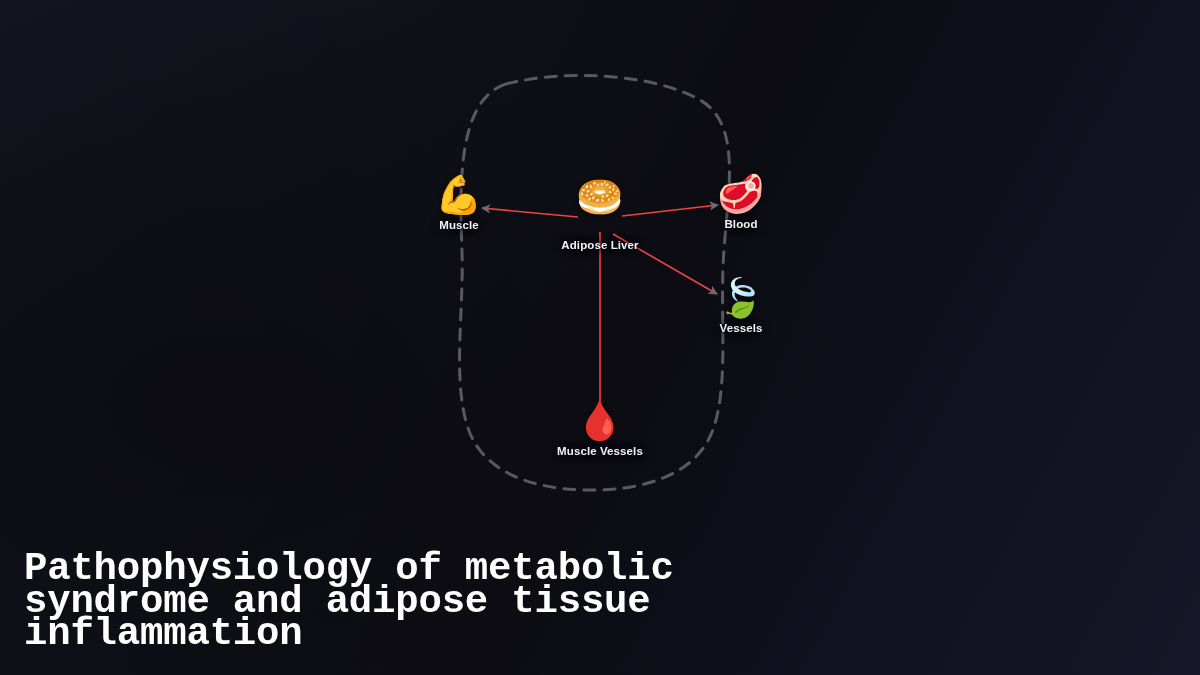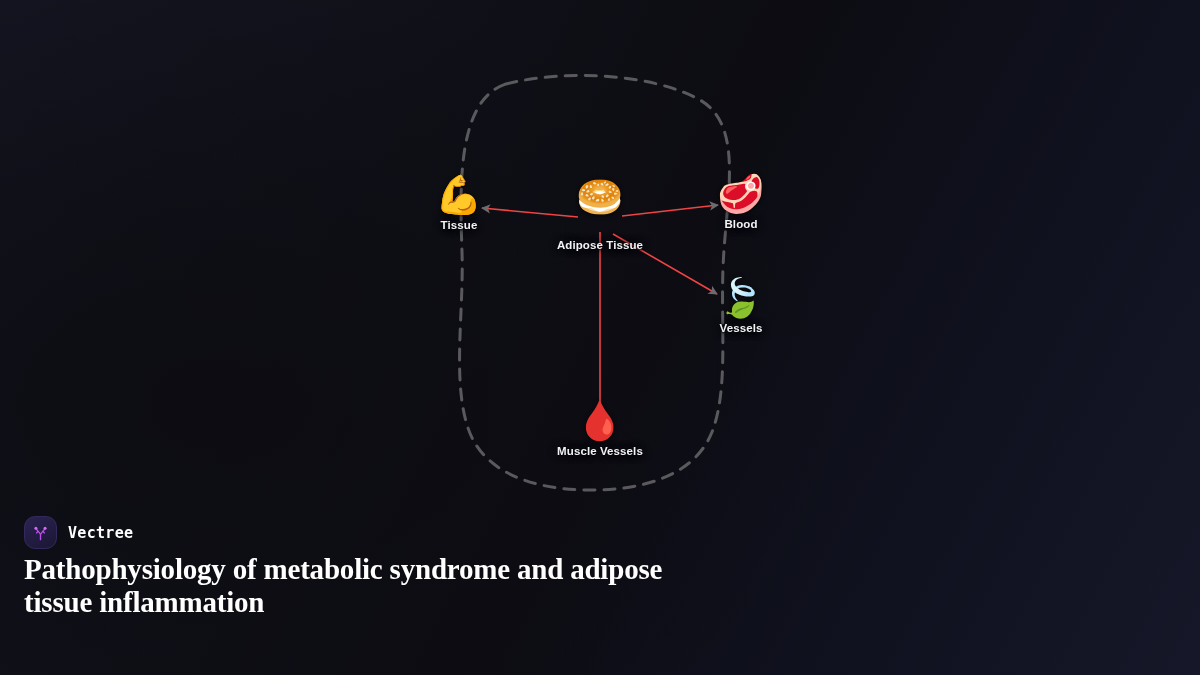--- a/index.html
+++ b/index.html
@@ -69,23 +69,23 @@
   }
   #brand-badge svg { display:block; }
   #brand-name {
     font-family:"DejaVu Sans Mono","Liberation Mono",monospace;
     font-size:15px; font-weight:bold; color:#ffffff;
     letter-spacing:.3px;
   }
   #title {
     position:absolute; left:24px; top:50px;
     width:680px;
-    font-family:Liberation Serif, serif;
+    font-family:Liberation Mono, monospace;
     font-weight:bold;
-    font-size:29px;
+    font-size:39px;
     line-height:32.5px;
     color:#ffffff;
     letter-spacing:-.2px;
   }
   #url {
     position:absolute; right:24px; bottom:21px;
     font-family:"DejaVu Sans Mono","Liberation Mono",monospace;
     font-size:12.5px;
     color:#5d6070;
     letter-spacing:-.1px;
@@ -118,26 +118,26 @@
       <g>
         <line x1="578" y1="217" x2="482" y2="208" stroke="#ef4444" stroke-width="1.6" marker-end="url(#arw)"></line>
         <line x1="622" y1="216" x2="718" y2="205" stroke="#ef4444" stroke-width="1.6" marker-end="url(#arw)"></line>
         <line x1="613" y1="234" x2="717" y2="294" stroke="#ef4444" stroke-width="1.6" marker-end="url(#arw)"></line>
         <line x1="600" y1="232" x2="600" y2="415" stroke="#ef4444" stroke-width="1.6"></line>
       </g>
     </svg>
 
     <div class="node" style="left:459px; top:203px;">
       <div class="glyph">💪</div>
-      <div class="nlabel">Tissue</div>
+      <div class="nlabel">Muscle</div>
     </div>
 
     <div class="node offset-label" style="left:600px; top:214px;">
       <div class="glyph">🥯</div>
-      <div class="nlabel">Adipose Tissue</div>
+      <div class="nlabel">Adipose Liver</div>
     </div>
 
     <div class="node" style="left:741px; top:202px;">
       <div class="glyph">🥩</div>
       <div class="nlabel">Blood</div>
     </div>
 
     <div class="node" style="left:741px; top:306px;">
       <div class="glyph">🍃</div>
       <div class="nlabel">Vessels</div>
@@ -145,35 +145,19 @@
 
     <div class="node" style="left:600px; top:429px;">
       <div class="glyph">🩸</div>
       <div class="nlabel">Muscle Vessels</div>
     </div>
 
   </div>
 
   <div id="footer">
 
-    <div id="brand">
-      <div id="brand-badge">
-        <svg width="19" height="19" viewBox="0 0 24 24" aria-hidden="true">
-          <g stroke="#c04bf0" stroke-width="1.7" stroke-linecap="round" fill="none">
-            <path d="M12 21 L12 14"></path>
-            <path d="M12 14 L6.5 7.5"></path>
-            <path d="M12 14 L17.5 7.5"></path>
-            <path d="M8.6 10.6 L7.2 12.6"></path>
-            <path d="M15.4 10.6 L16.8 12.6"></path>
-          </g>
-          <circle cx="6.2" cy="6.6" r="1.9" fill="#d46bf7"></circle>
-          <circle cx="17.8" cy="6.6" r="1.9" fill="#d46bf7"></circle>
-        </svg>
-      </div>
-      <div id="brand-name">Vectree</div>
-    </div>
 
     <div id="title">Pathophysiology of metabolic syndrome and adipose tissue inflammation</div>
 
 
   </div>
 
 </div>
 
 </body></html>

